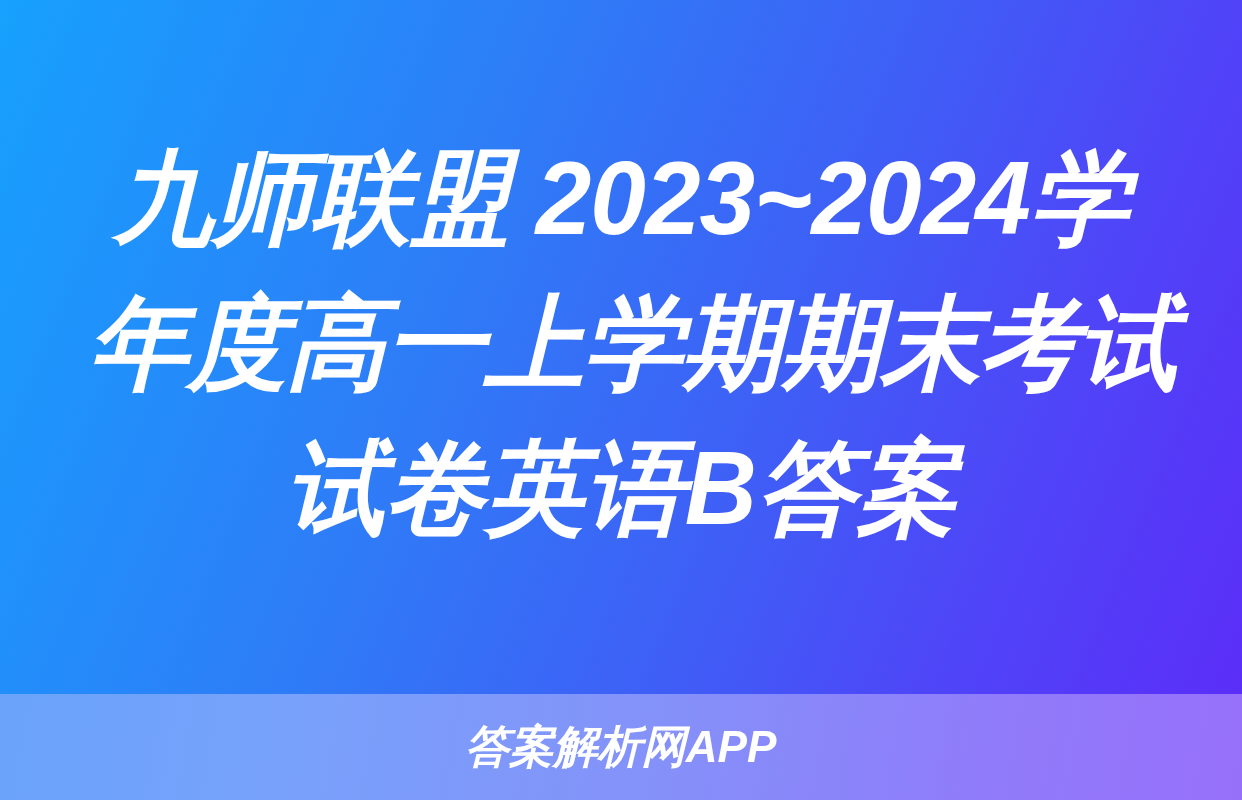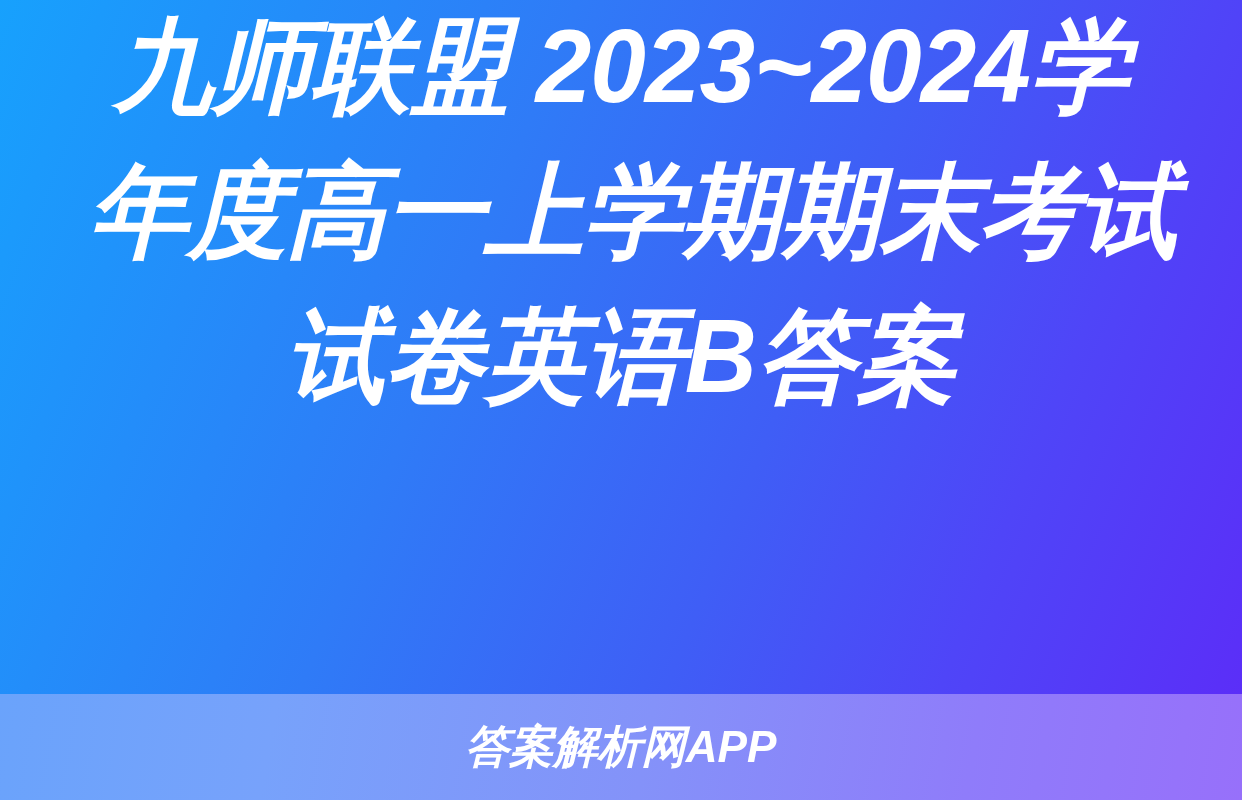--- a/index.html
+++ b/index.html
@@ -31,21 +31,21 @@
     height: 796px;
     box-sizing: border-box;
     background: linear-gradient(112deg,
                 #17a1fd 0%,
                 #1f93fb 14%,
                 #2f7bf7 38%,
                 #3f5ef6 62%,
                 #4f45f8 80%,
                 #5b2ef8 100%);
     display: flex;
-    align-items: flex-start;
+    align-items: center;
     justify-content: center;
   }
 
   .hero-inner {
     width: 100%;
     padding: 0 72px;
     box-sizing: border-box;
     text-align: center;
     margin-top: -6px;
   }

